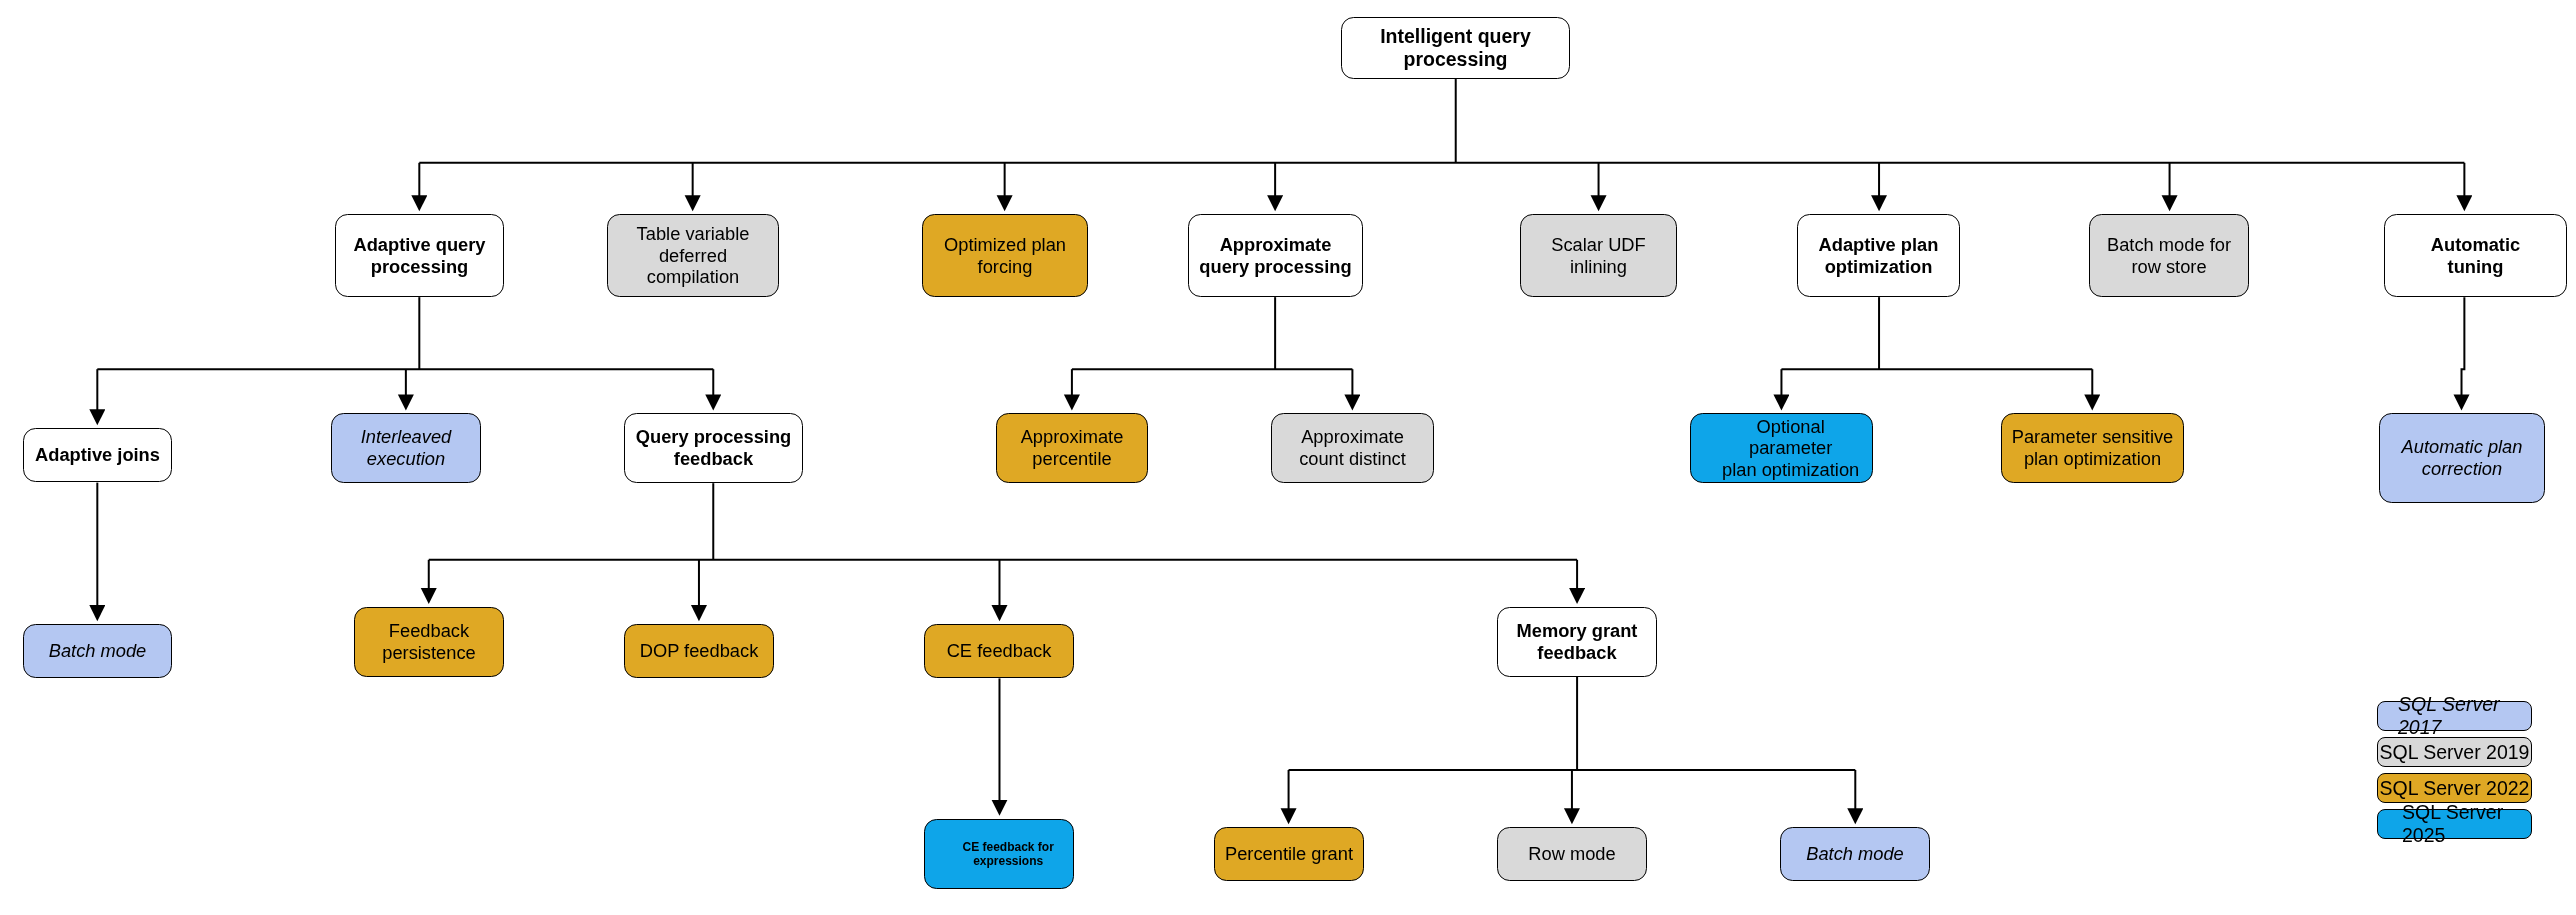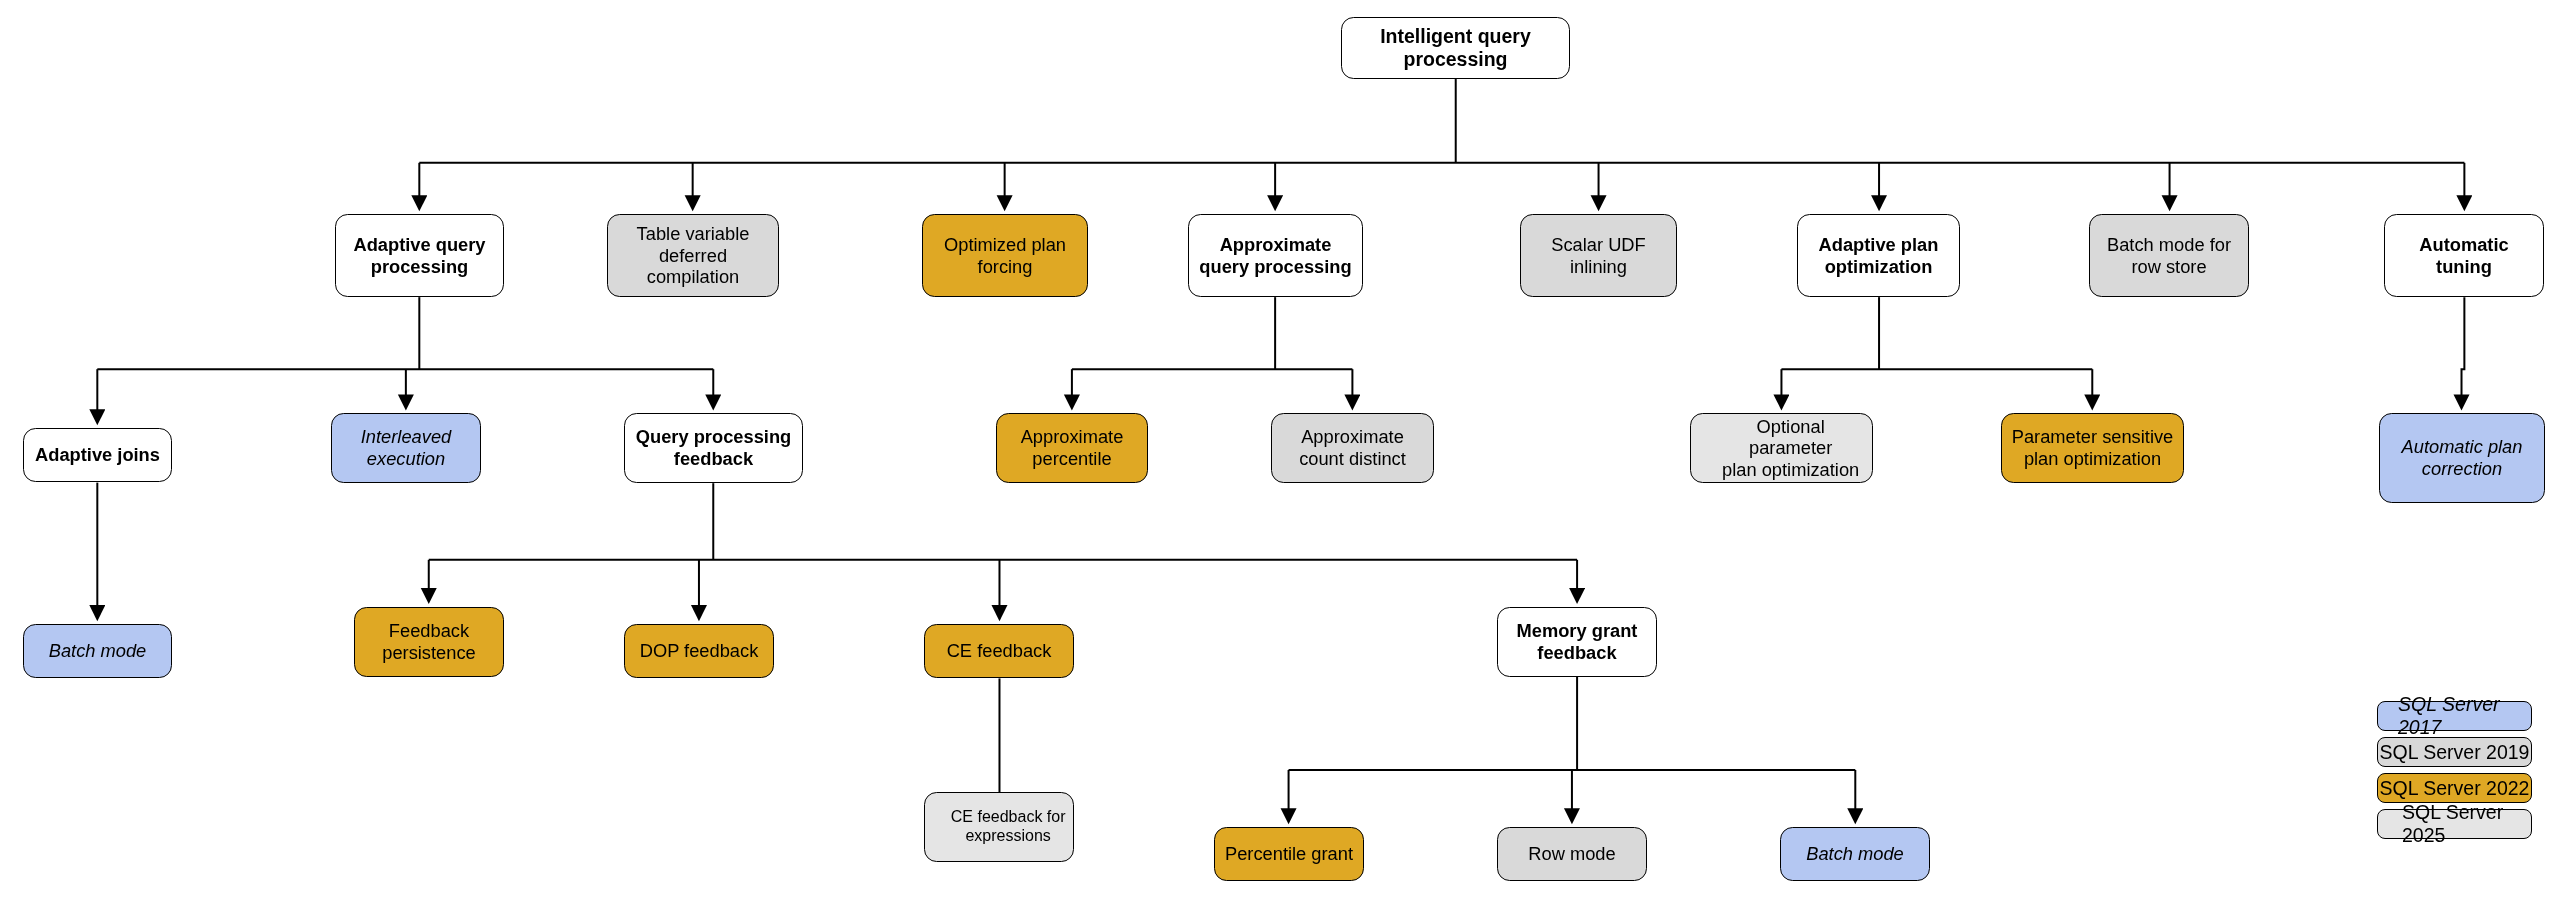--- a/index.html
+++ b/index.html
@@ -16,21 +16,21 @@
     justify-content:center;
     text-align:center;
     color:#000000;
     line-height:1.18;
     padding:2.3px 5.7px;
     white-space:pre-line;
   }
   .fill-white{background:#ffffff;}
   .fill-gray{background:#d9d9d9;}
   .fill-gold{background:#dfa824;}
-  .fill-green{background:#e5e5e5;padding-left:24px;}
+  .fill-green{background:#0ea5e9;padding-left:24px;}
   .fill-blue{background:#b4c7f2;font-style:italic;}
   .bold{font-weight:bold;}
   .legend{position:absolute;}
   .legend-item{
     position:absolute;
     box-sizing:border-box;
     border:1.7px solid #000000;
     border-radius:8px;
     display:flex;
     align-items:center;
@@ -100,21 +100,21 @@
       <div class="node fill-gold" style="left: 922px; top: 214px; width: 166px; height: 83px; font-size: 18.3px;">Optimized plan
 forcing</div>
       <div class="node fill-white bold" style="left: 1188px; top: 214px; width: 175px; height: 83px; font-size: 18.3px;">Approximate
 query processing</div>
       <div class="node fill-gray" style="left: 1520px; top: 214px; width: 157px; height: 83px; font-size: 18.3px;">Scalar UDF
 inlining</div>
       <div class="node fill-white bold" style="left: 1797px; top: 214px; width: 163px; height: 83px; font-size: 18.3px;">Adaptive plan
 optimization</div>
       <div class="node fill-gray" style="left: 2089px; top: 214px; width: 160px; height: 83px; font-size: 18.3px;">Batch mode for
 row store</div>
-      <div class="node fill-white bold" style="left: 2384px; top: 214px; width: 160px; height: 83px; font-size: 18.3px;">Automatic
+      <div class="node fill-white bold" style="left: 2384px; top: 214px; width: 183px; height: 83px; font-size: 18.3px;">Automatic
 tuning</div>
       <div class="node fill-white bold" style="left: 23px; top: 428px; width: 149px; height: 54px; font-size: 18.3px;">Adaptive joins</div>
       <div class="node fill-blue" style="left: 331px; top: 413px; width: 150px; height: 70px; font-size: 18.3px;">Interleaved
 execution</div>
       <div class="node fill-white bold" style="left: 624px; top: 413px; width: 179px; height: 70px; font-size: 18.3px;">Query processing
 feedback</div>
       <div class="node fill-gold" style="left: 996px; top: 413px; width: 152px; height: 70px; font-size: 18.3px;">Approximate
 percentile</div>
       <div class="node fill-gray" style="left: 1271px; top: 413px; width: 163px; height: 70px; font-size: 18.3px;">Approximate
 count distinct</div>
@@ -124,21 +124,21 @@
 plan optimization</div>
       <div class="node fill-blue" style="left: 2379px; top: 413px; width: 166px; height: 90px; font-size: 18.3px;">Automatic plan
 correction</div>
       <div class="node fill-blue" style="left: 23px; top: 624px; width: 149px; height: 54px; font-size: 18.3px;">Batch mode</div>
       <div class="node fill-gold" style="left: 354px; top: 607px; width: 150px; height: 70px; font-size: 18.3px;">Feedback
 persistence</div>
       <div class="node fill-gold" style="left: 624px; top: 624px; width: 150px; height: 54px; font-size: 18.3px;">DOP feedback</div>
       <div class="node fill-gold" style="left: 924px; top: 624px; width: 150px; height: 54px; font-size: 18.3px;">CE feedback</div>
       <div class="node fill-white bold" style="left: 1497px; top: 607px; width: 160px; height: 70px; font-size: 18.3px;">Memory grant
 feedback</div>
-      <div class="node fill-green" style="left: 924px; top: 792px; width: 150px; height: 70px; font-size: 16px;">CE feedback for
+      <div class="node fill-green" style="left: 924px; top: 819px; width: 150px; height: 70px; font-size: 12px; font-weight: bold;">CE feedback for
 expressions</div>
       <div class="node fill-gold" style="left: 1214px; top: 827px; width: 150px; height: 54px; font-size: 18.3px;">Percentile grant</div>
       <div class="node fill-gray" style="left: 1497px; top: 827px; width: 150px; height: 54px; font-size: 18.3px;">Row mode</div>
       <div class="node fill-blue" style="left: 1780px; top: 827px; width: 150px; height: 54px; font-size: 18.3px;">Batch mode</div>
     </div>
 
   <div class="legend">
     <div id="legend-layer">
         <div class="legend-item fill-blue" style="left: 2377px; top: 701px; width: 155px; height: 30px; padding-left: 20px;">SQL Server 2017</div>
         <div class="legend-item fill-gray" style="left: 2377px; top: 737px; width: 155px; height: 30px;">SQL Server 2019</div>

